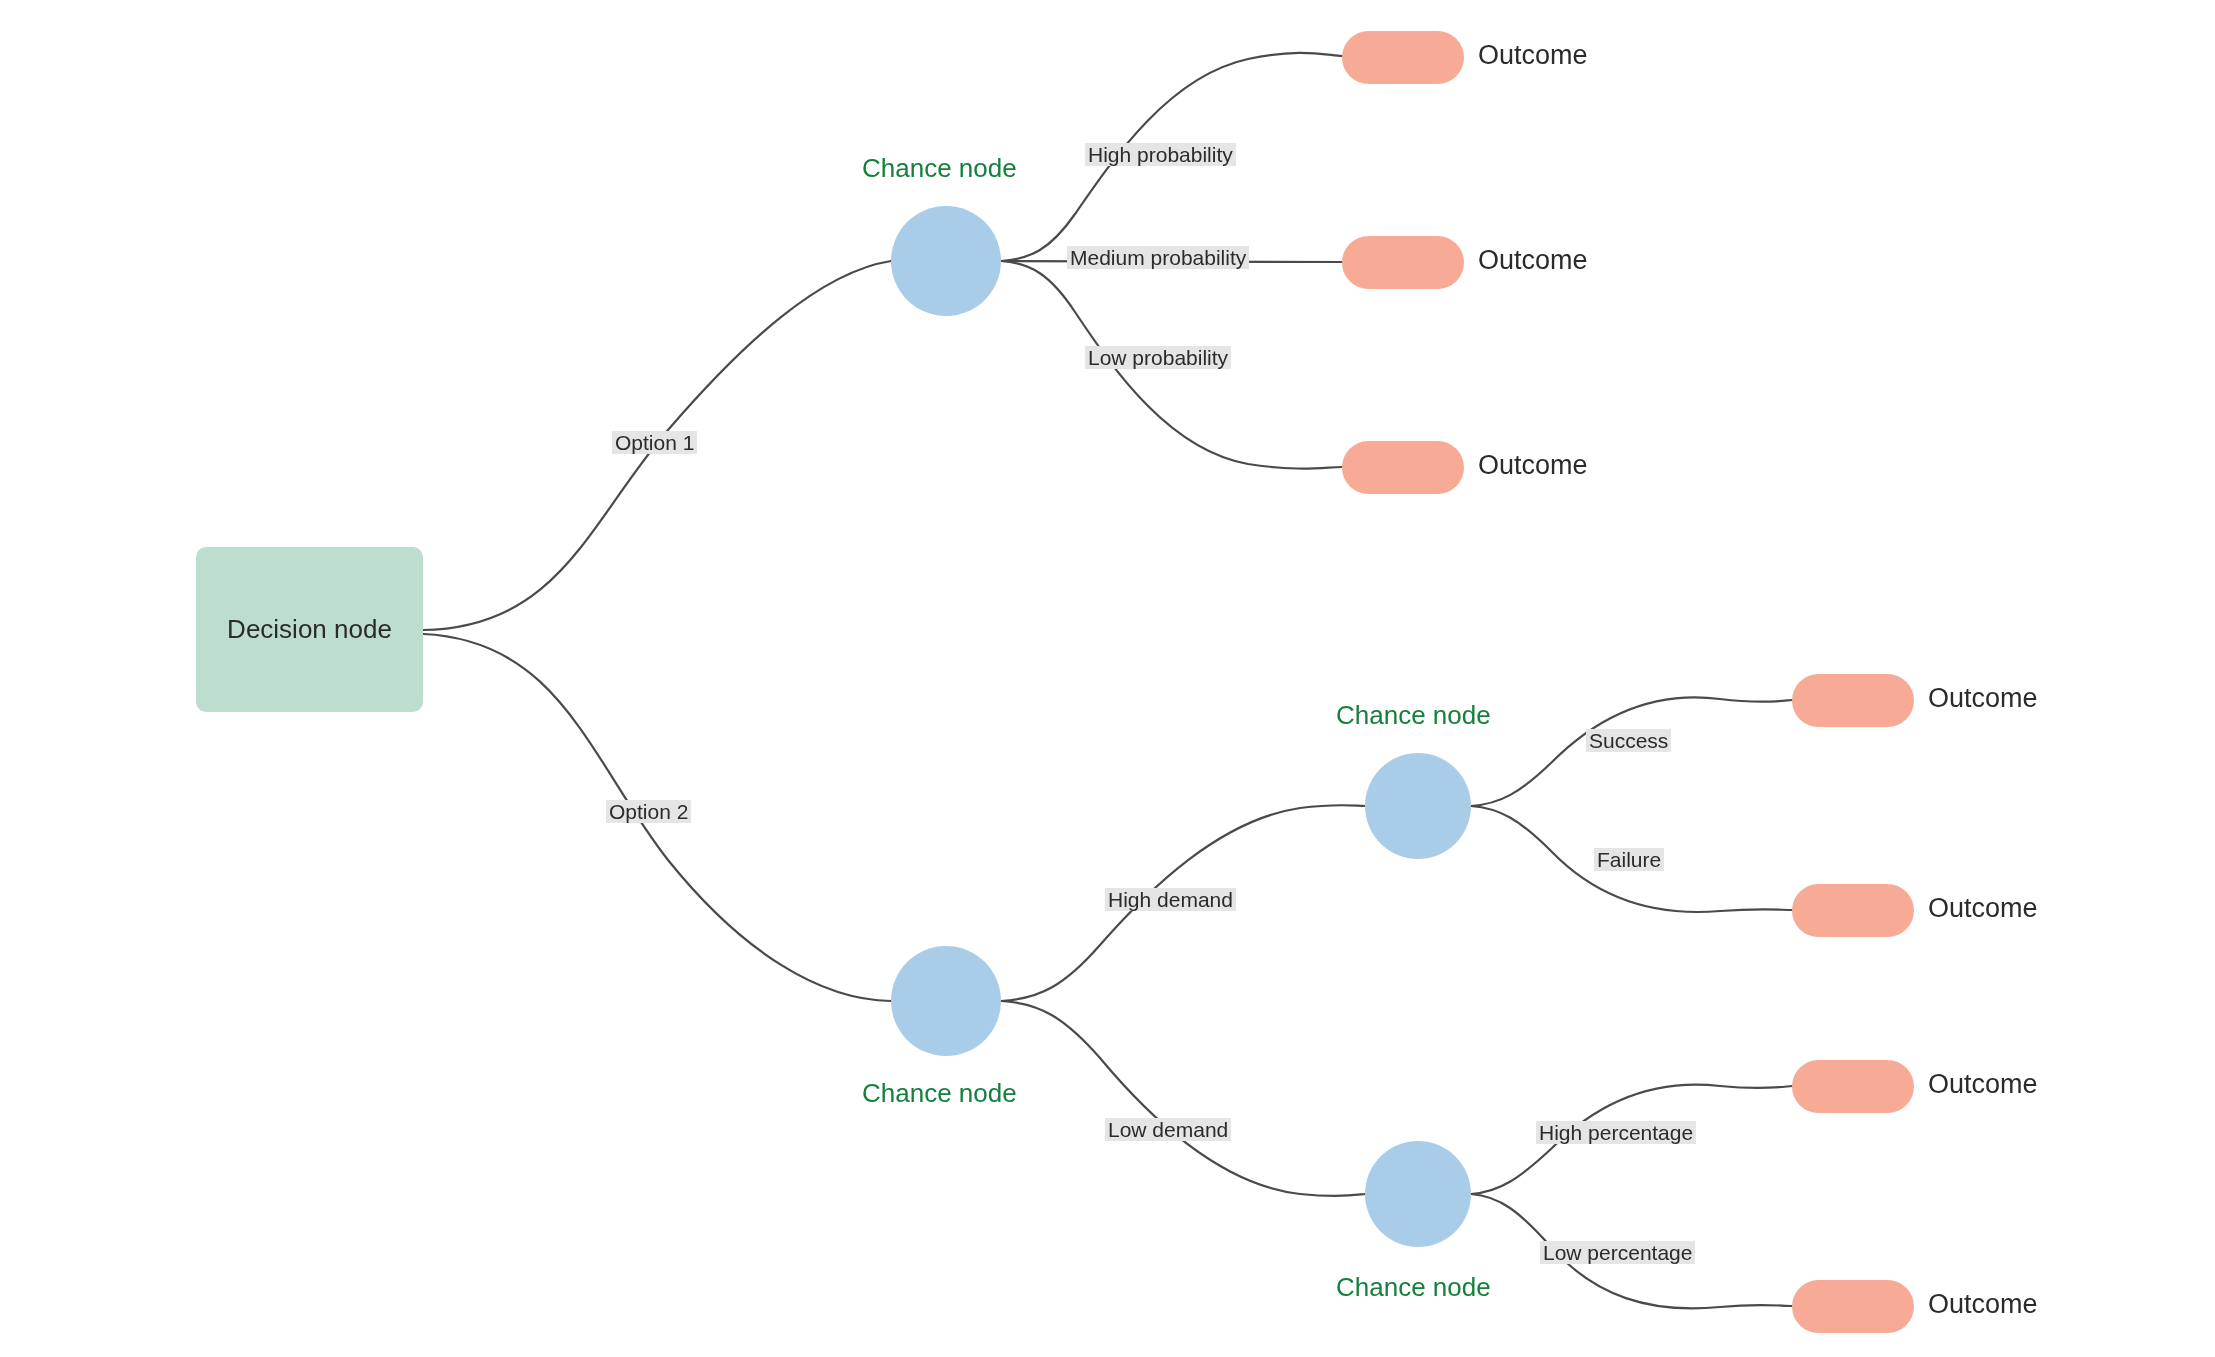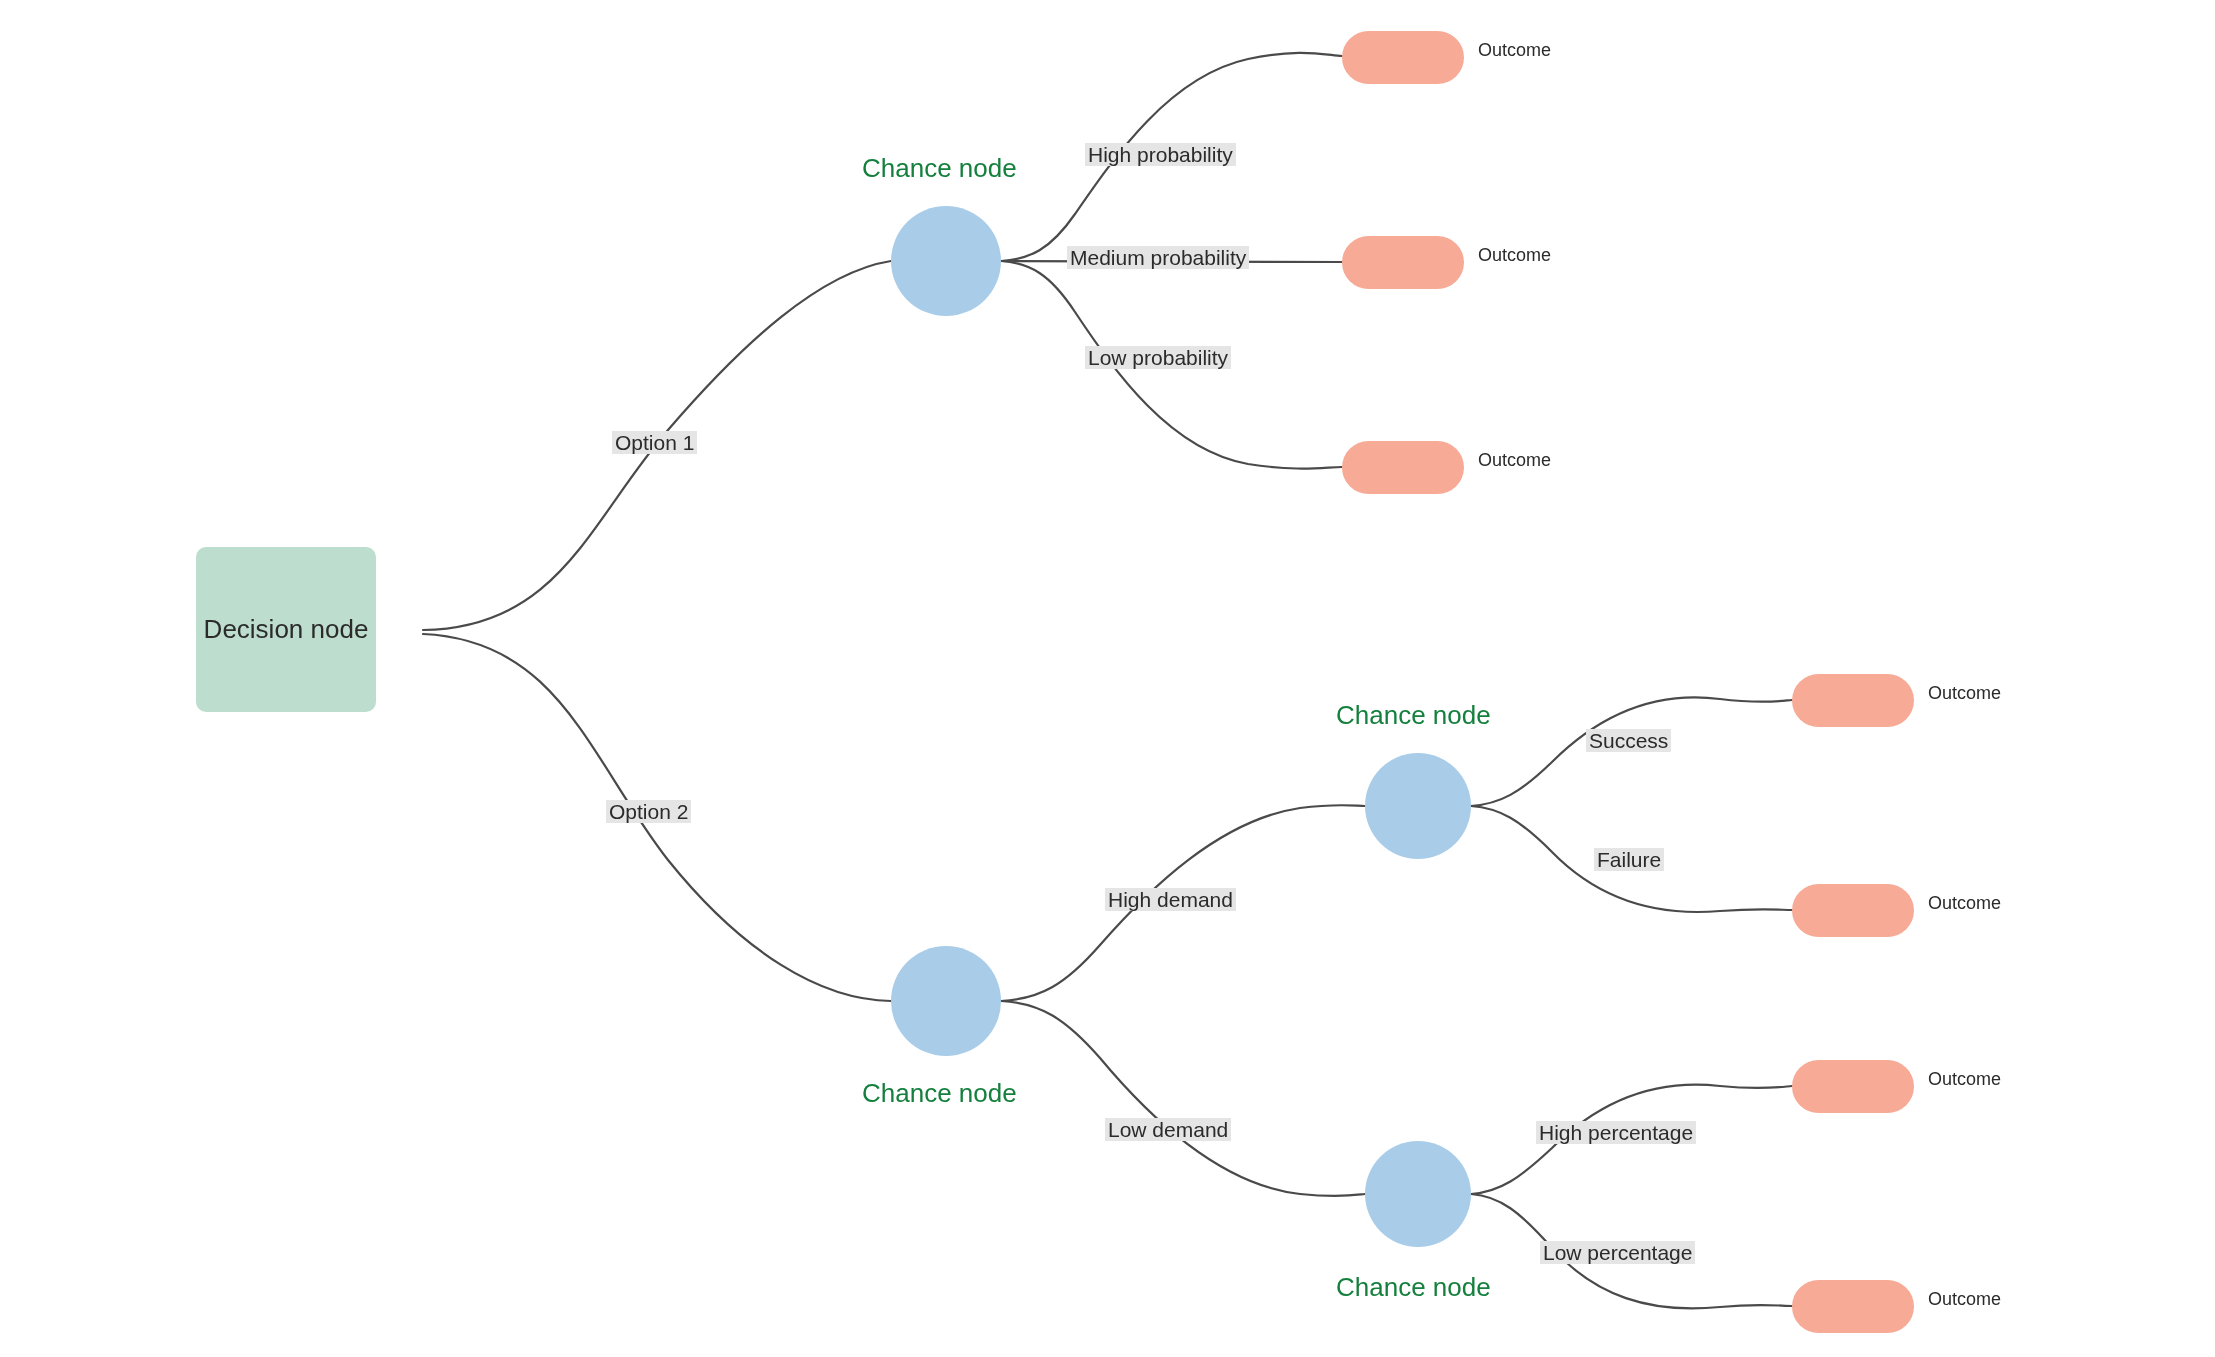--- a/index.html
+++ b/index.html
@@ -52,21 +52,21 @@
     border-radius: 999px;
   }
   .node-caption {
     position: absolute;
     font-size: 26px;
     color: #15803d;
     white-space: nowrap;
   }
   .outcome-caption {
     position: absolute;
-    font-size: 18px;
+    font-size: 27px;
     color: #2b2b2b;
     white-space: nowrap;
   }
   .edge-label {
     position: absolute;
     font-size: 21px;
     color: #2b2b2b;
     white-space: nowrap;
     background: #e5e5e5;
     padding: 0 3px;
@@ -98,21 +98,21 @@
       <path d="M 1471 806 C 1500 804, 1520 793, 1552 762 C 1595 719, 1650 690, 1720 699 C 1762 704, 1780 701, 1792 700"></path>
 
       <path d="M 1471 806 C 1500 808, 1520 820, 1552 852 C 1595 896, 1650 917, 1720 911 C 1762 908, 1780 910, 1792 910"></path>
 
       <path d="M 1471 1194 C 1500 1192, 1520 1178, 1552 1148 C 1595 1105, 1650 1078, 1720 1086 C 1762 1090, 1780 1087, 1792 1086"></path>
 
       <path d="M 1471 1194 C 1500 1196, 1520 1212, 1552 1248 C 1595 1296, 1650 1314, 1720 1307 C 1762 1303, 1780 1306, 1792 1306"></path>
     </g>
   </svg>
 
-  <div class="node decision-node" style="left:196px; top:547px; width:180px; height:165px;">
+  <div class="node decision-node" style="left:196px; top:547px; width:227px; height:165px;">
     <span class="decision-label">Decision node</span>
   </div>
 
   <div class="node chance-node" style="left:891px; top:206px; width:110px; height:110px;"></div>
   <div class="node-caption" style="left:862px; top:153px;">Chance node</div>
 
   <div class="node chance-node" style="left:891px; top:946px; width:110px; height:110px;"></div>
   <div class="node-caption" style="left:862px; top:1078px;">Chance node</div>
 
   <div class="node chance-node" style="left:1365px; top:753px; width:106px; height:106px;"></div>

